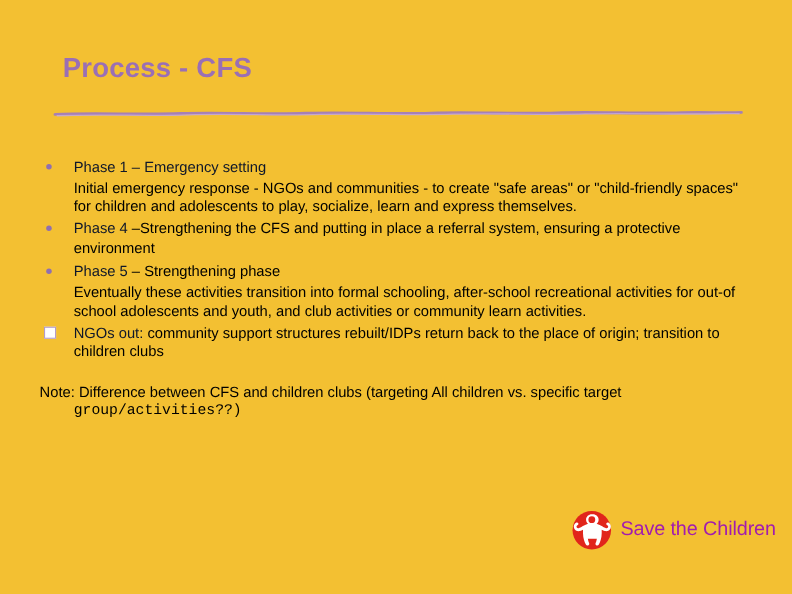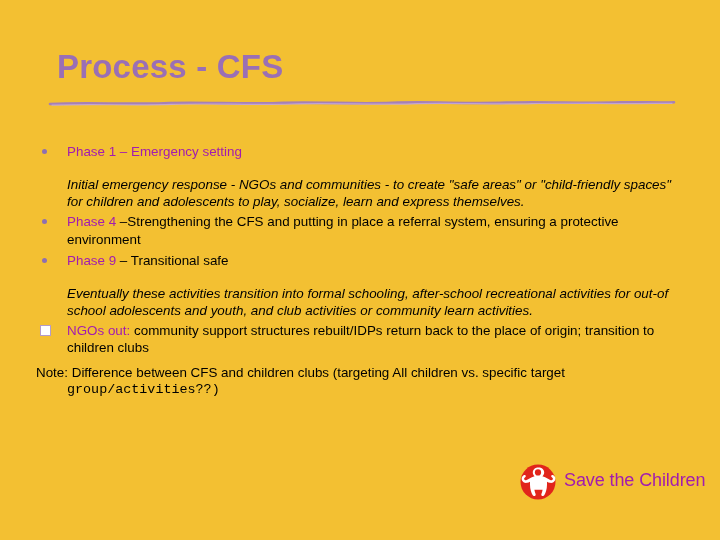--- a/index.html
+++ b/index.html
@@ -39,21 +39,21 @@
     width: 720px;
     height: 540px;
     pointer-events: none;
   }
 
   
   .title {
     position: absolute;
     left: 57px;
     top: 48px;
-    font-size: 33px;
+    font-size: 25px;
     font-weight: bold;
     color: #9a6fb5;
     letter-spacing: 0.2px;
     white-space: nowrap;
   }
   .title-rule {
     position: absolute;
     left: 48px;
     top: 98px;
     width: 628px;
@@ -90,35 +90,34 @@
   .bullet-box {
     position: absolute;
     left: 4px;
     top: 3px;
     width: 9px;
     height: 9px;
     border: 1.6px solid #b39ccb;
     background: #ffffff;
   }
 
-  .pink { color: #a21caf; }
+  .pink { color: #0f172a; }
   .blk  { color: #000000; }
 
   .para {
     display: block;
     padding-left: 31px;
-    margin-top: 16px;
+    margin-top: 2px;
     margin-bottom: 3px;
-    font-style: italic;
   }
 
   .note {
     display: block;
     padding-left: 0px;
-    margin-top: 7px;
+    margin-top: 19px;
     text-indent: 0;
   }
   .note-ind {
     display: block;
     padding-left: 31px;
     font-family: Liberation Mono, monospace;
   }
 
   .gap-sm { height: 3px; }
 
@@ -198,21 +197,21 @@
 
     <div class="row">
       <span class="bullet-dot"></span>
       <span class="pink">Phase 4 </span><span class="blk">–Strengthening the CFS and putting in place a referral system, ensuring a protective environment</span>
     </div>
 
     <div class="gap-sm"></div>
 
     <div class="row">
       <span class="bullet-dot"></span>
-      <span class="pink">Phase 9 </span><span class="blk">– Transitional safe</span>
+      <span class="pink">Phase 5 </span><span class="blk">– Strengthening phase</span>
     </div>
 
     <div class="para">Eventually these activities transition into formal schooling, after-school recreational activities for out-of school adolescents and youth, and club activities or community learn activities.</div>
 
     <div class="row">
       <span class="bullet-box"></span>
       <span class="pink">NGOs out:</span><span class="blk"> community support structures rebuilt/IDPs return back to the place of origin; transition to children clubs</span>
     </div>
 
     <div class="note">Note: Difference between CFS and children clubs (targeting All children vs. specific target</div>

